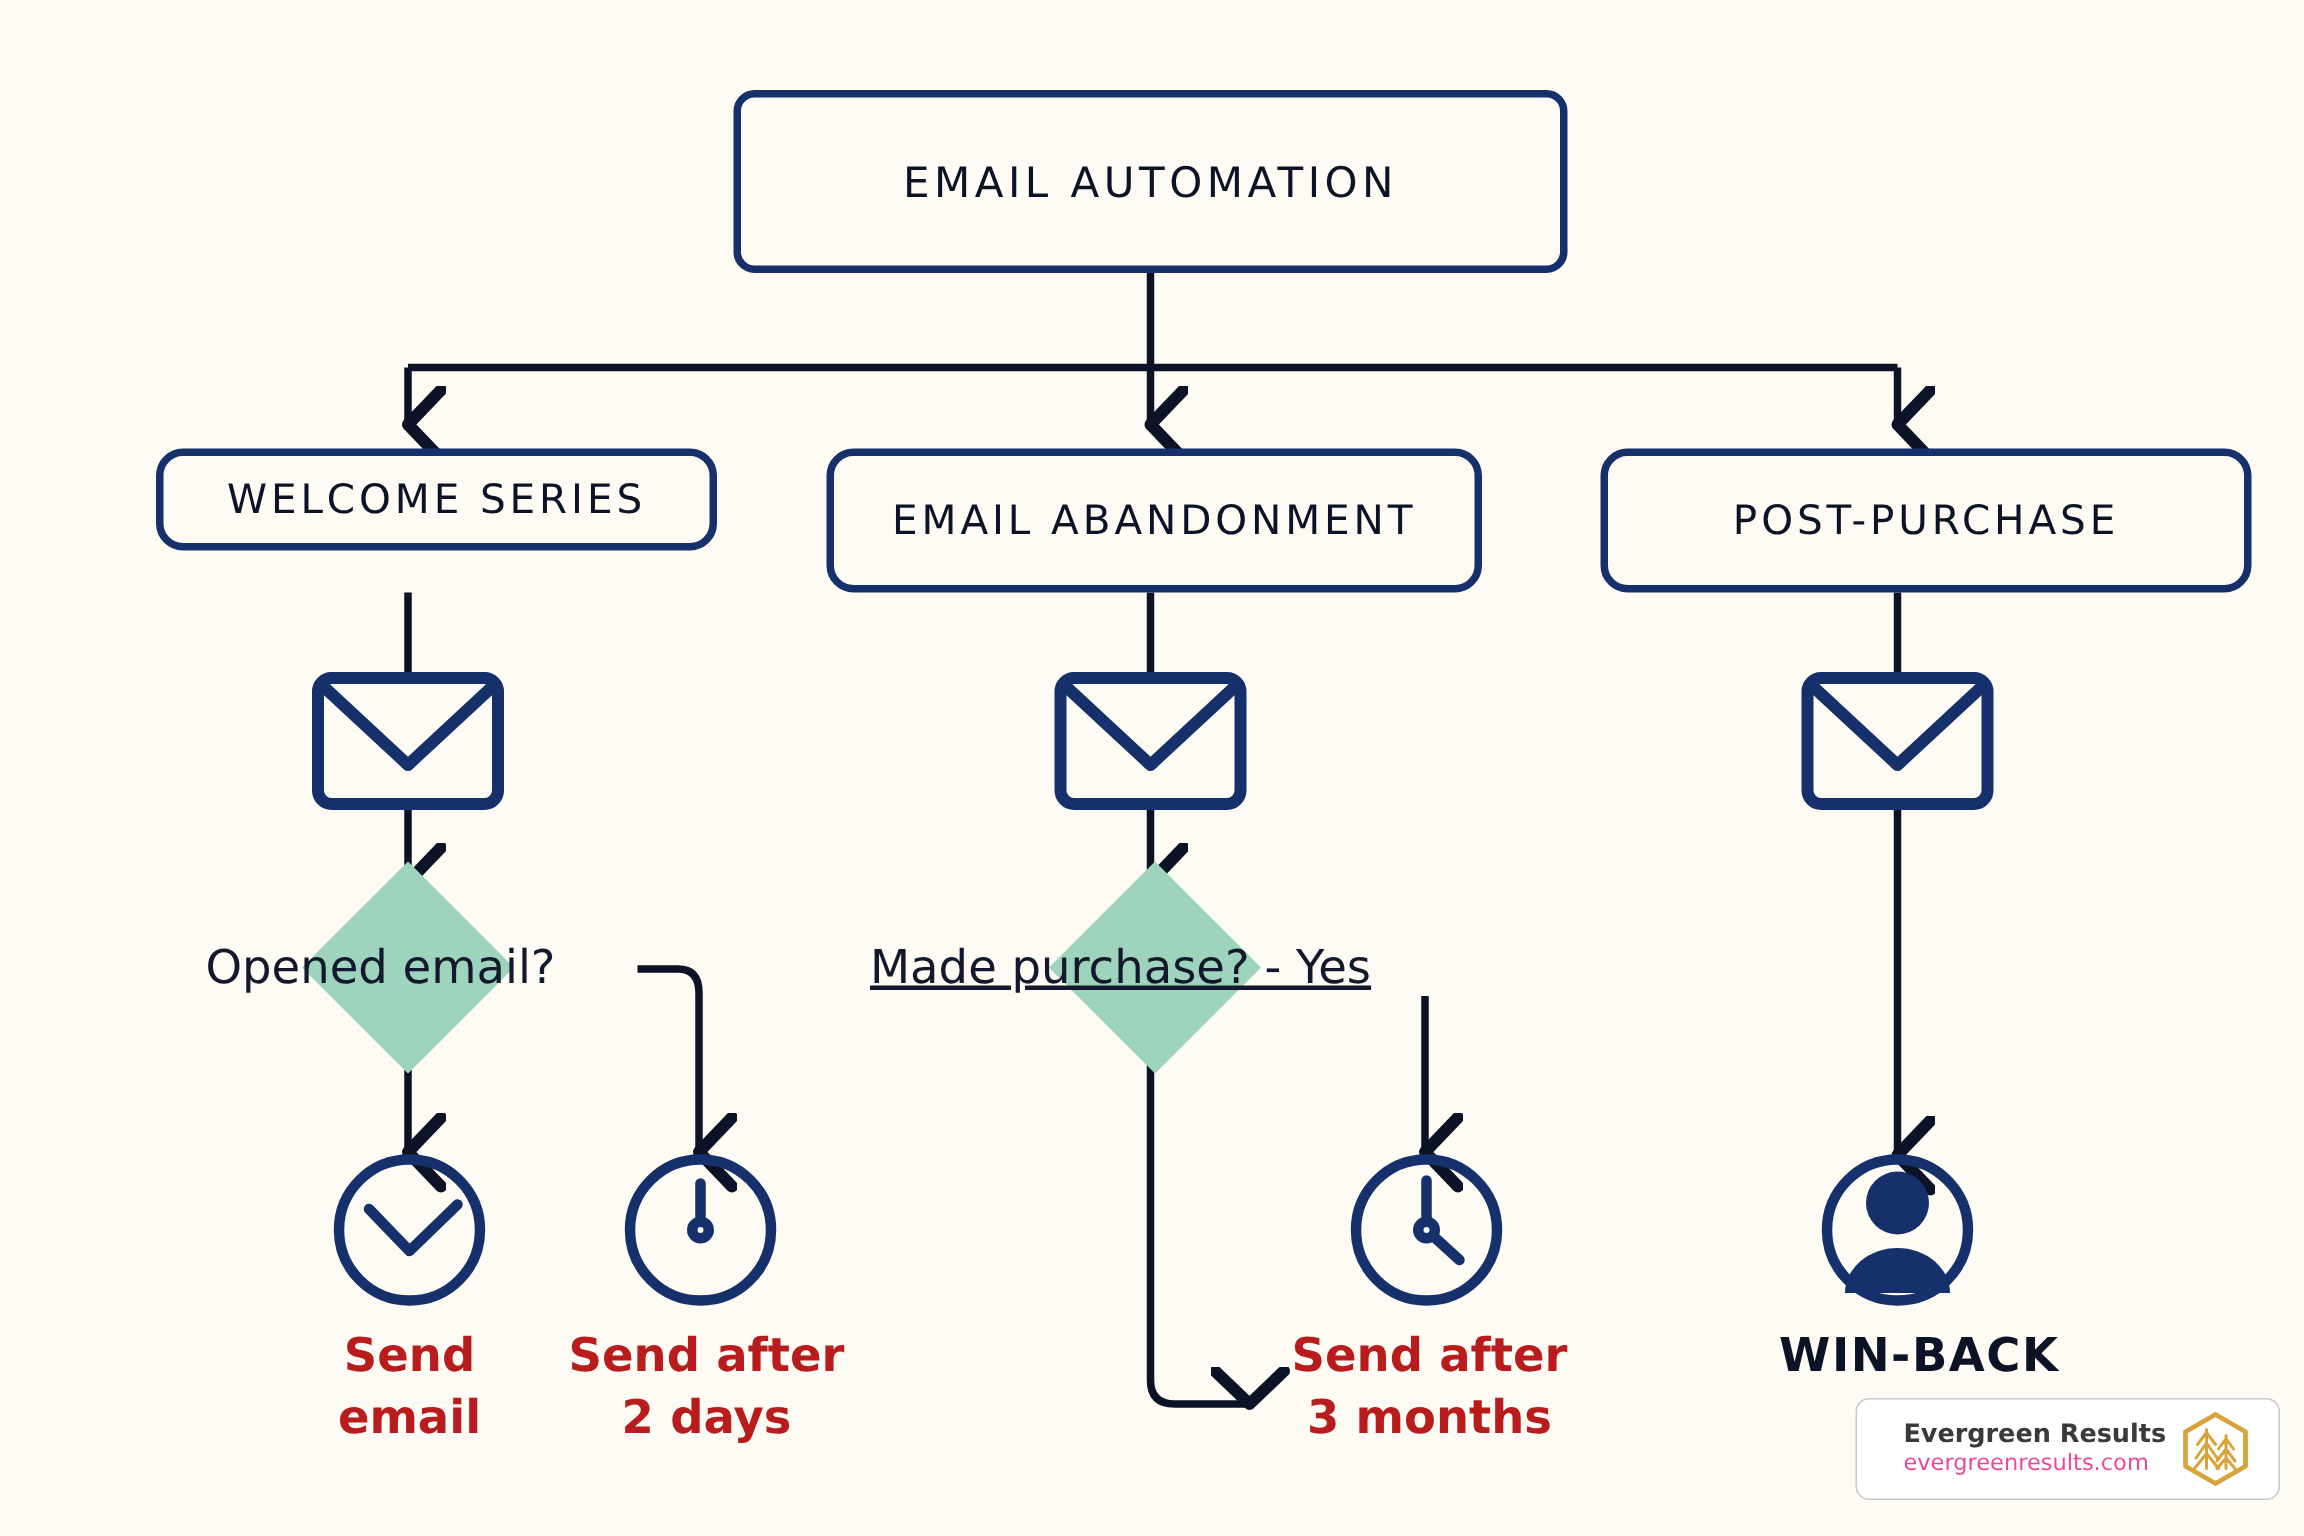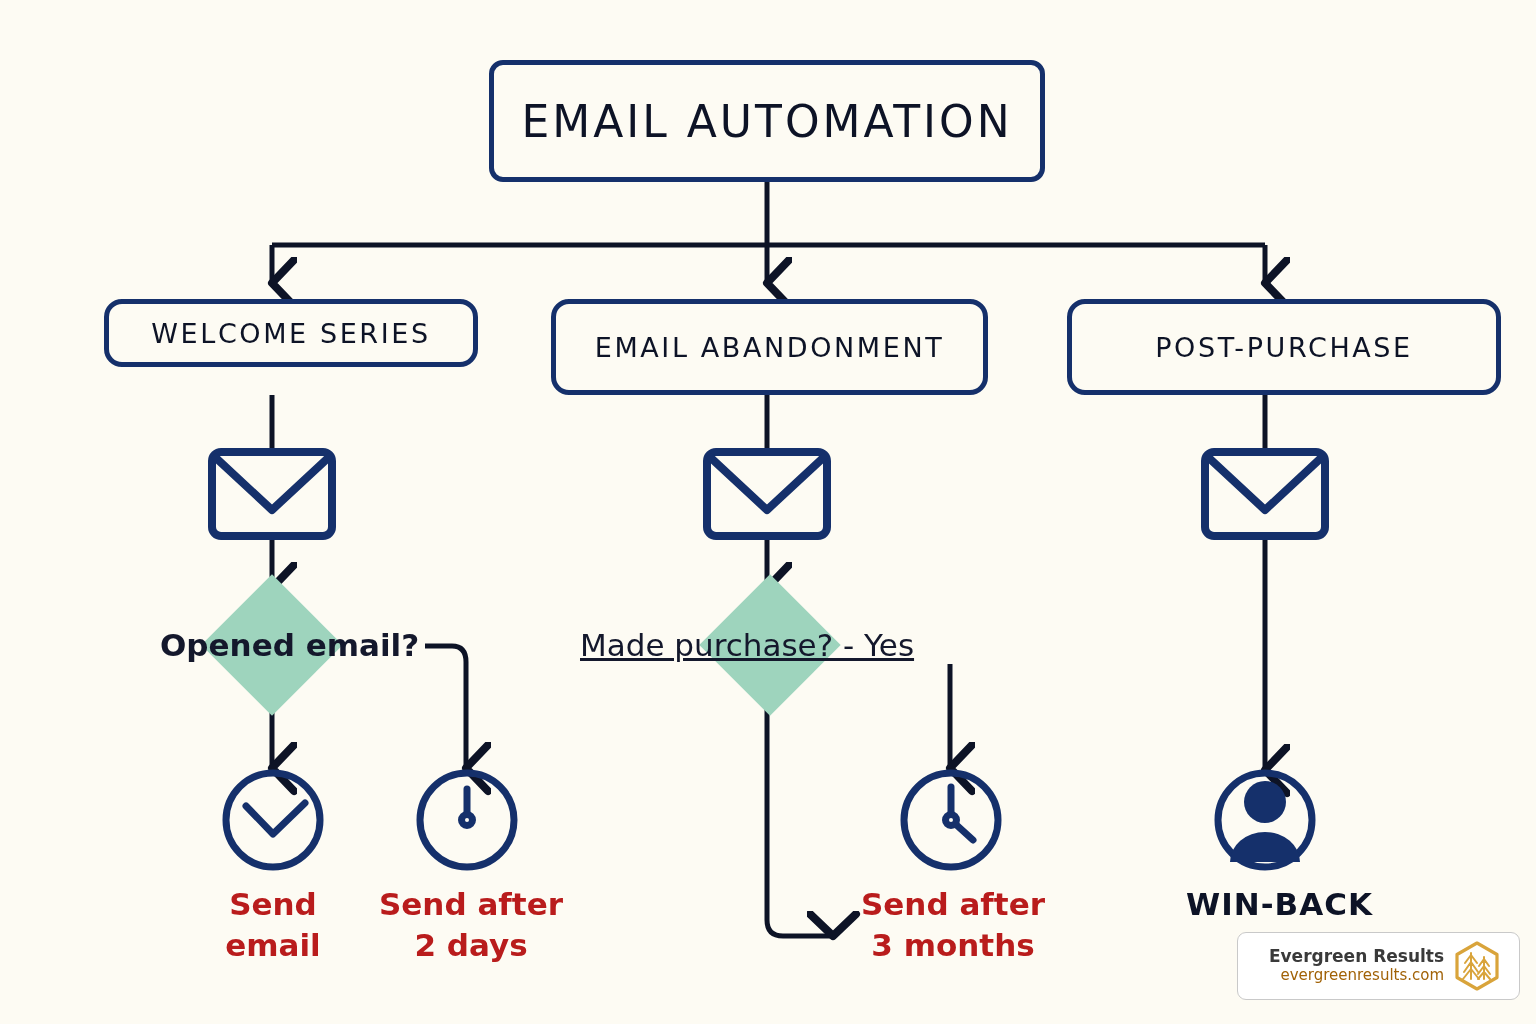--- a/index.html
+++ b/index.html
@@ -40,21 +40,21 @@
     font-family: "DejaVu Sans", sans-serif;
     color: #0d1326;
     font-weight: 500;
     letter-spacing: 2.5px;
     white-space: nowrap;
   }
   #box-root {
     left: 489px; top: 60px; width: 556px; height: 122px;
     border-radius: 14px;
   }
-  #box-root .node-label { font-size: 44px; letter-spacing: 3px; }
+  #box-root .node-label { font-size: 28px; letter-spacing: 3px; }
 
   #box-welcome   { left: 104px;  top: 299px; width: 374px; height: 68px; }
   #box-cart      { left: 551px; top: 299px; width: 437px; height: 96px; }
   #box-post      { left: 1067px;top: 299px; width: 434px; height: 96px; }
   #box-welcome .node-label,
   #box-cart .node-label,
   #box-post .node-label { font-size: 27px; letter-spacing: 2.6px; }
 
   
   .diamond {
@@ -68,21 +68,21 @@
   #diamond-cart    { left: 720px; top: 595px; }
 
   
   .decision-text {
     position: absolute;
     font-family: "DejaVu Sans", sans-serif;
     font-size: 31px;
     color: #14182c;
     white-space: nowrap;
   }
-  #text-opened-email { left: 160px; top: 627px; font-weight: bold; }
+  #text-opened-email { left: 137px; top: 627px; }
   #text-made-purchase { left: 580px; top: 627px; text-decoration: underline; }
 
   
   .leaf-caption {
     position: absolute;
     font-family: "DejaVu Sans", sans-serif;
     font-size: 31px;
     font-weight: 700;
     color: #b91c1c;
     text-align: center;
@@ -107,32 +107,32 @@
     box-sizing: border-box;
     background: #ffffff;
     border: 1px solid #c9c9c9;
     border-radius: 9px;
     display: flex;
     align-items: center;
     justify-content: center;
     padding: 0 10px;
     gap: 10px;
   }
-  #watermark .wm-text { text-align: right; margin-left: 12px; }
+  #watermark .wm-text { text-align: left; margin-left: 12px; }
   #watermark .wm-title {
     font-family: "DejaVu Sans", sans-serif;
     font-size: 17px;
     font-weight: 700;
     color: #3a3a3a;
     line-height: 1.2;
   }
   #watermark .wm-url {
     font-family: "DejaVu Sans", sans-serif;
     font-size: 15px;
-    color: #a16207;
+    color: #ec4899;
     line-height: 1.3;
   }
 </style>
 </head>
 <body>
 
 <div id="canvas">
 
   <svg id="flow-svg" viewBox="0 0 1536 1024">
     <defs>

